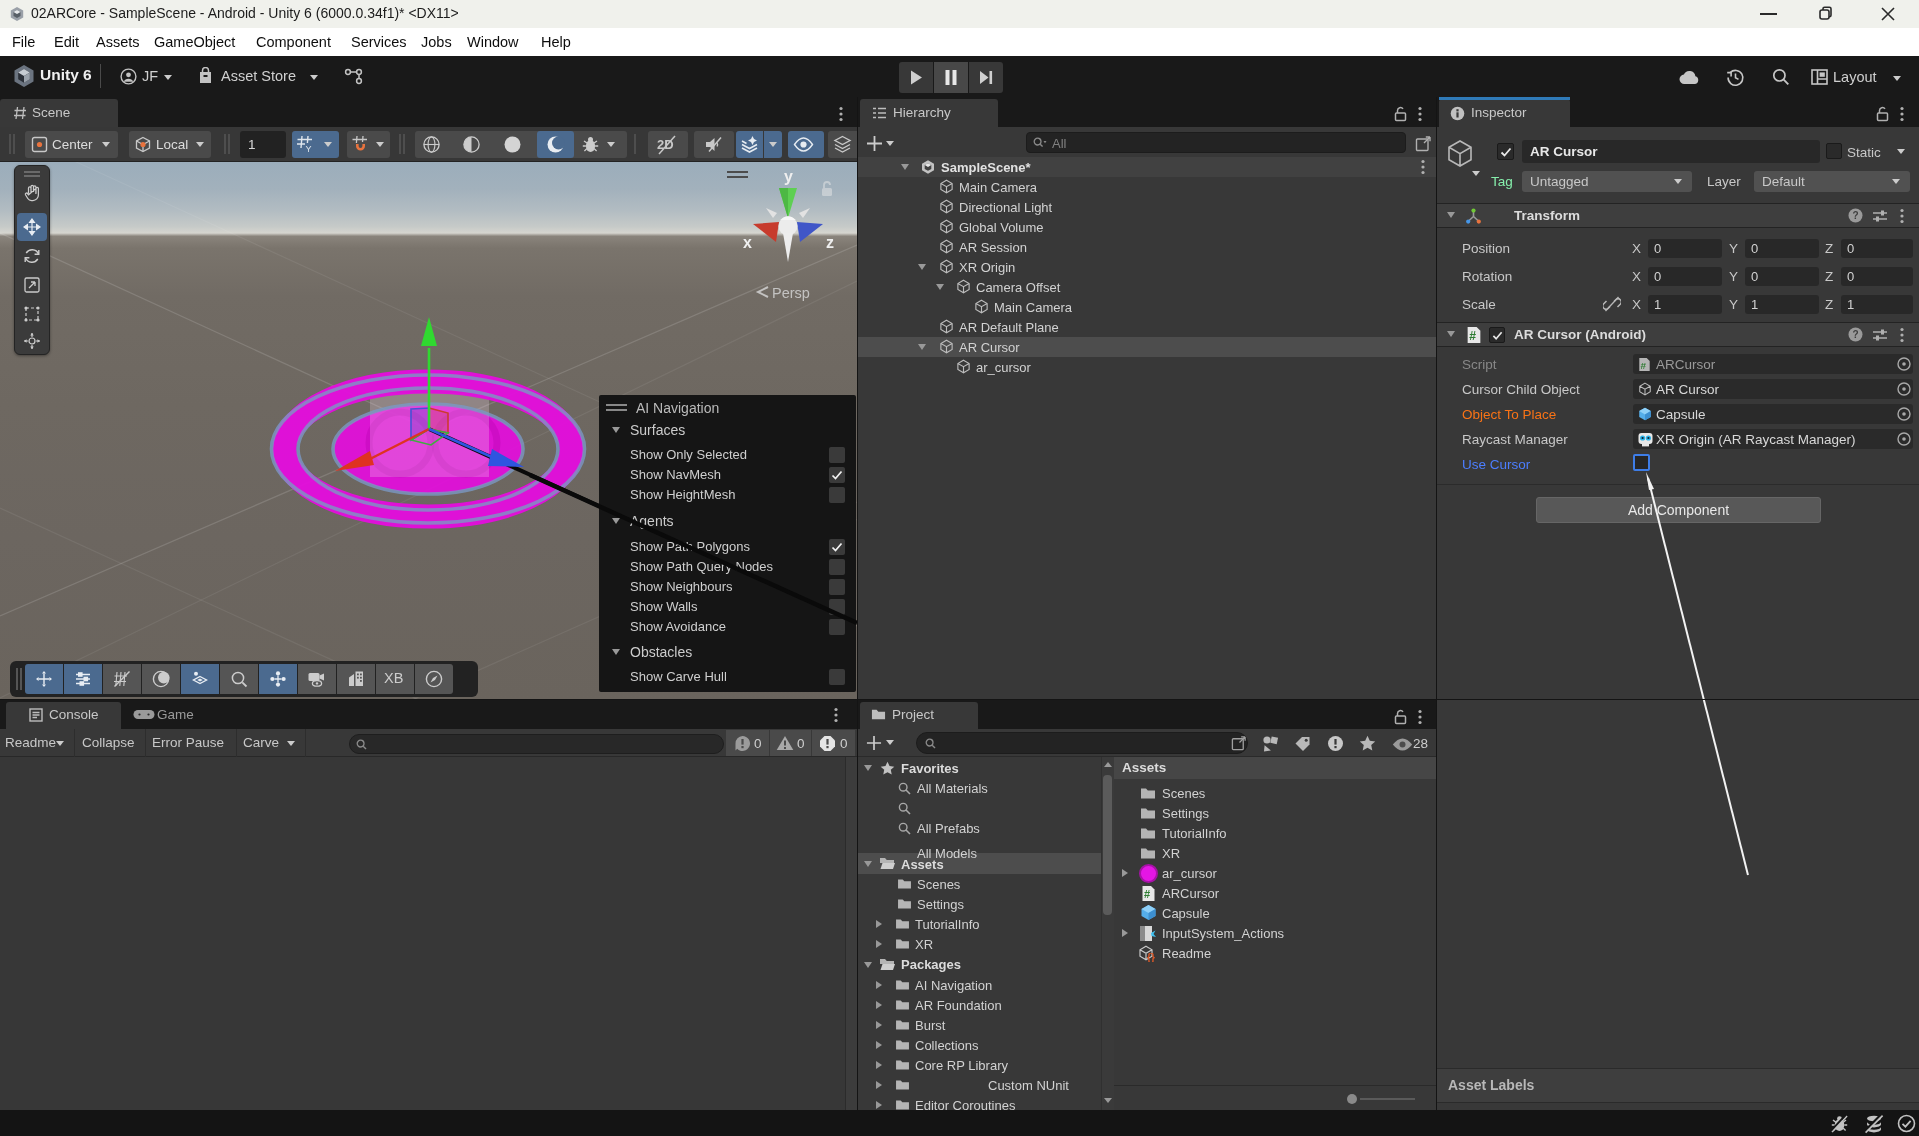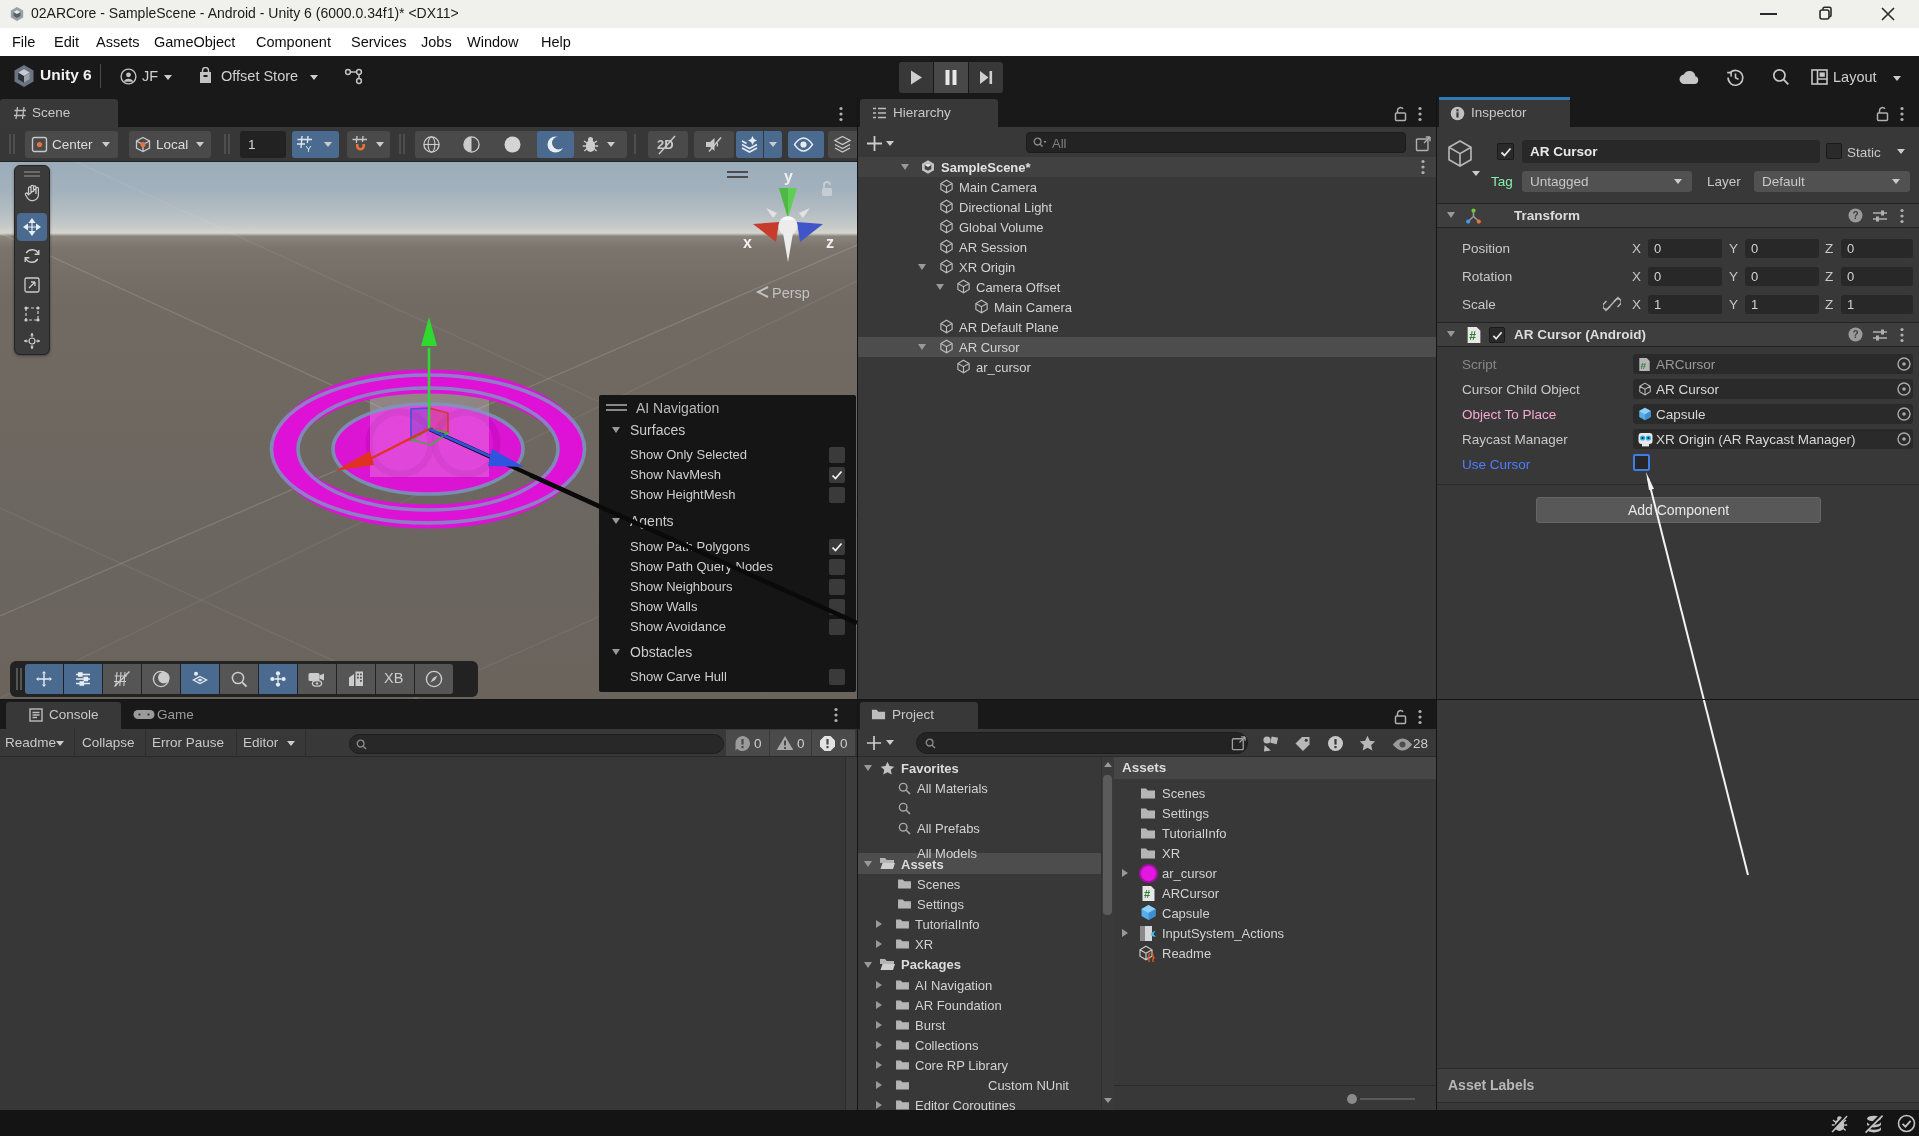--- a/index.html
+++ b/index.html
@@ -67,21 +67,21 @@
         <circle cx="8.5" cy="6.8" r="2.4" fill="#c2c2c2"></circle>
         <path d="M3.6 13.8 a5.4 5.4 0 0 1 9.8 0" fill="#c2c2c2"></path>
       </svg>
   <div class="a" style="left:142px;top:68px;font-size:14.5px;color:#d0d0d0;">JF</div>
   <div class="a tri-dd" style="left:164px;top:75px;"></div>
   <svg class="a" style="left:198px;top:67px;" width="15" height="18" viewBox="0 0 15 18">
         <path d="M2 5 H13 V16 H2 Z" fill="#c2c2c2"></path>
         <path d="M4.5 5 V3.5 a3 3 0 0 1 6 0 V5" fill="none" stroke="#c2c2c2" stroke-width="1.5"></path>
         <rect x="5.5" y="8" width="4" height="2" fill="#191919"></rect>
       </svg>
-  <div class="a" style="left:221px;top:68px;font-size:14.5px;color:#d0d0d0;">Offset Store</div>
+  <div class="a" style="left:221px;top:68px;font-size:14.5px;color:#d0d0d0;">Asset Store</div>
   <div class="a tri-dd" style="left:310px;top:75px;"></div>
   <svg class="a" style="left:344px;top:68px;" width="20" height="17" viewBox="0 0 20 17">
         <circle cx="4" cy="4" r="2.4" fill="none" stroke="#c2c2c2" stroke-width="1.5"></circle>
         <circle cx="15" cy="4" r="2.4" fill="none" stroke="#c2c2c2" stroke-width="1.5"></circle>
         <circle cx="15" cy="13" r="2.4" fill="none" stroke="#c2c2c2" stroke-width="1.5"></circle>
         <path d="M6.4 4 H12.6 M15 6.4 V10.6" stroke="#c2c2c2" stroke-width="1.5"></path>
       </svg>
 
   <div class="a" style="left:899px;top:62px;width:34px;height:31px;background:#383838;border-radius:3px 0 0 3px;"></div>
   <div class="a" style="left:934px;top:62px;width:34px;height:31px;background:#484848;"></div>
@@ -452,21 +452,21 @@
       </svg>
 
   <div class="a" style="left:0;top:729px;width:857px;height:28px;background:#383838;border-bottom:1px solid #282828;"></div>
   <div class="a" style="left:5px;top:735px;font-size:13.5px;color:#c8c8c8;">Readme</div>
   <div class="a tri-dd" style="left:56px;top:741px;"></div>
   <div class="a" style="left:74px;top:729px;width:1px;height:28px;background:#2d2d2d;"></div>
   <div class="a" style="left:82px;top:735px;font-size:13.5px;color:#c8c8c8;">Collapse</div>
   <div class="a" style="left:145px;top:729px;width:1px;height:28px;background:#2d2d2d;"></div>
   <div class="a" style="left:152px;top:735px;font-size:13.5px;color:#c8c8c8;">Error Pause</div>
   <div class="a" style="left:236px;top:729px;width:1px;height:28px;background:#2d2d2d;"></div>
-  <div class="a" style="left:243px;top:735px;font-size:13.5px;color:#c8c8c8;">Editor</div>
+  <div class="a" style="left:243px;top:735px;font-size:13.5px;color:#c8c8c8;">Carve</div>
   <div class="a tri-dd" style="left:287px;top:741px;"></div>
   <div class="a" style="left:305px;top:729px;width:1px;height:28px;background:#2d2d2d;"></div>
   <div class="a" style="left:349px;top:734px;width:375px;height:20px;background:#282828;border:1px solid #1e1e1e;border-radius:10px;"></div>
   <svg class="a" style="left:356px;top:739px;" width="11" height="11" viewBox="0 0 11 11">
         <circle cx="4.6" cy="4.6" r="3.4" fill="none" stroke="#8a8a8a" stroke-width="1.3"></circle>
         <path d="M7.2 7.2 L10 10" stroke="#8a8a8a" stroke-width="1.4"></path>
       </svg>
   <div class="a" style="left:726px;top:730px;width:43px;height:26px;background:#4a4a4a;"></div>
   <div class="a" style="left:770px;top:730px;width:41px;height:26px;background:#4a4a4a;"></div>
   <div class="a" style="left:812px;top:730px;width:43px;height:26px;background:#4a4a4a;"></div>
@@ -923,21 +923,21 @@
   <div class="a fld" style="left:1633px;top:379px;width:280px;height:20px;background:#2a2a2a;"></div>
   <svg class="a" style="left:1638px;top:382px;" width="14" height="14" viewBox="0 0 16 16">
         <path d="M8 1.3 L14 4.8 V11.2 L8 14.7 L2 11.2 V4.8 Z M2 4.8 L8 8.2 L14 4.8 M8 8.2 V14.7" fill="none" stroke="#bcbcbc" stroke-width="1.2"></path>
       </svg>
   <div class="a" style="left:1656px;top:382px;font-size:13.5px;color:#d8d8d8;">AR Cursor</div>
   <svg class="a" style="left:1897px;top:382px;" width="14" height="14" viewBox="0 0 14 14">
         <circle cx="7" cy="7" r="6" fill="none" stroke="#a8a8a8" stroke-width="1.4"></circle>
         <circle cx="7" cy="7" r="1.8" fill="#a8a8a8"></circle>
       </svg>
 
-  <div class="a" style="left:1462px;top:407px;font-size:13.5px;color:#f9a8d4;">Object To Place</div>
+  <div class="a" style="left:1462px;top:407px;font-size:13.5px;color:#f97316;">Object To Place</div>
   <div class="a fld" style="left:1633px;top:404px;width:280px;height:20px;background:#2a2a2a;"></div>
   <svg class="a" style="left:1638px;top:407px;" width="14" height="14" viewBox="0 0 17 17">
         <path d="M8.5 1 L15.5 5 V12 L8.5 16 L1.5 12 V5 Z" fill="#55aeea"></path>
         <path d="M8.5 1 L15.5 5 L8.5 9 L1.5 5 Z" fill="#8fd0f8"></path>
         <path d="M8.5 9 L15.5 5 V12 L8.5 16 Z" fill="#3d8fd0"></path>
       </svg>
   <div class="a" style="left:1656px;top:407px;font-size:13.5px;color:#d8d8d8;">Capsule</div>
   <svg class="a" style="left:1897px;top:407px;" width="14" height="14" viewBox="0 0 14 14">
         <circle cx="7" cy="7" r="6" fill="none" stroke="#a8a8a8" stroke-width="1.4"></circle>
         <circle cx="7" cy="7" r="1.8" fill="#a8a8a8"></circle>

